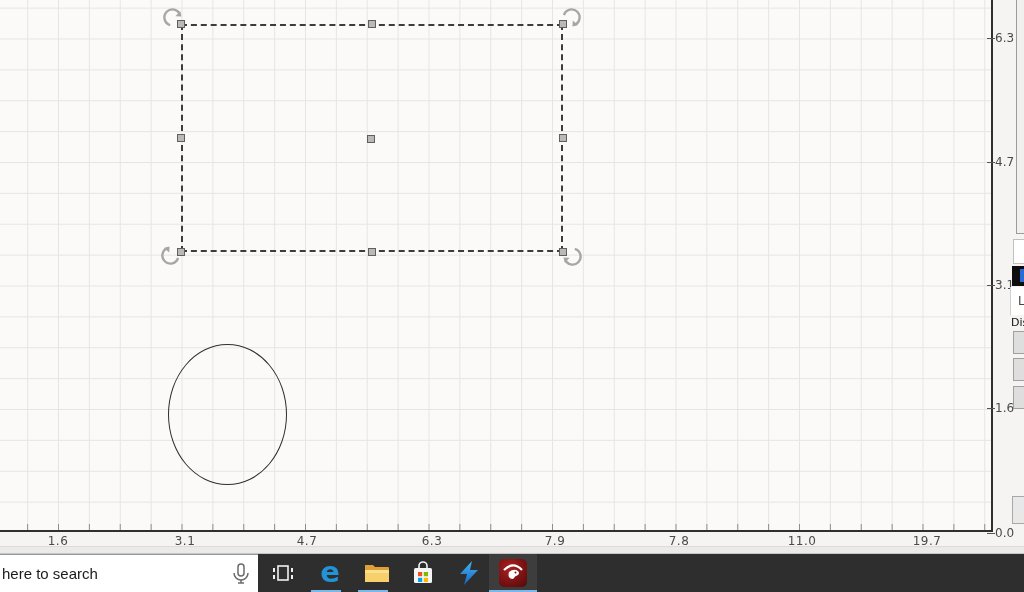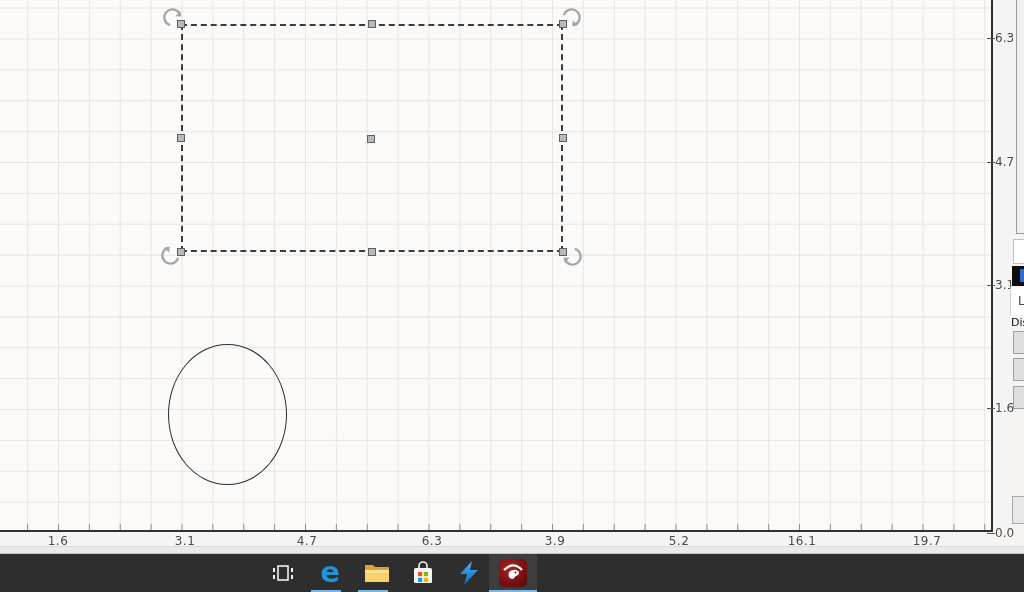--- a/index.html
+++ b/index.html
@@ -131,23 +131,23 @@
   </div>
 
   <div id="x-tick-strip"></div>
   <div id="x-axis-line"></div>
   <div id="canvas-right-border"></div>
   <div id="x-labels">
       <span class="x-tick-label" style="left: 58px;">1.6</span>
       <span class="x-tick-label" style="left: 185px;">3.1</span>
       <span class="x-tick-label" style="left: 307px;">4.7</span>
       <span class="x-tick-label" style="left: 432px;">6.3</span>
-      <span class="x-tick-label" style="left: 555px;">3.9</span>
-      <span class="x-tick-label" style="left: 679px;">5.2</span>
-      <span class="x-tick-label" style="left: 802px;">16.1</span>
+      <span class="x-tick-label" style="left: 555px;">7.9</span>
+      <span class="x-tick-label" style="left: 679px;">7.8</span>
+      <span class="x-tick-label" style="left: 802px;">11.0</span>
       <span class="x-tick-label" style="left: 927px;">19.7</span>
     </div>
   <div id="y-labels">
       <span class="y-tick-label" style="top: 38px;">6.3</span>
       <div class="y-tick-mark" style="top: 38px;"></div>
       <span class="y-tick-label" style="top: 162px;">4.7</span>
       <div class="y-tick-mark" style="top: 162px;"></div>
       <span class="y-tick-label" style="top: 285px;">3.1</span>
       <div class="y-tick-mark" style="top: 285px;"></div>
       <span class="y-tick-label" style="top: 408px;">1.6</span>
@@ -164,20 +164,29 @@
   <div class="rp" id="rp-section-label">Dis</div>
   <div class="rp rp-btn" id="rp-btn-1"></div>
   <div class="rp rp-btn" id="rp-btn-2"></div>
   <div class="rp rp-btn" id="rp-btn-3"></div>
   <div class="rp" id="rp-btn-4"></div>
 
   <div id="status-strip"></div>
 
   <div id="taskbar">
 
+    <div id="search-box">
+      <span id="search-text">here to search</span>
+      <svg id="mic" width="24" height="24" viewBox="0 0 24 24">
+        <rect x="9" y="2" width="6" height="12" rx="3" fill="none" stroke="#6b6b6b" stroke-width="1.5"></rect>
+        <path d="M5,11 a7,7 0 0 0 14,0" fill="none" stroke="#6b6b6b" stroke-width="1.5"></path>
+        <line x1="12" y1="18" x2="12" y2="21" stroke="#6b6b6b" stroke-width="1.5"></line>
+        <line x1="9" y1="21" x2="15" y2="21" stroke="#6b6b6b" stroke-width="1.5"></line>
+      </svg>
+    </div>
 
     <div class="tb-icon" id="icon-taskview">
       <svg width="24" height="24" viewBox="0 0 24 24">
         <rect x="7" y="5" width="10" height="14" fill="none" stroke="#f0f0f0" stroke-width="1.6"></rect>
         <line x1="3" y1="7" x2="3" y2="11" stroke="#f0f0f0" stroke-width="2"></line>
         <line x1="3" y1="14" x2="3" y2="18" stroke="#f0f0f0" stroke-width="2"></line>
         <line x1="21" y1="7" x2="21" y2="11" stroke="#f0f0f0" stroke-width="2"></line>
         <line x1="21" y1="14" x2="21" y2="18" stroke="#f0f0f0" stroke-width="2"></line>
       </svg>
     </div>

